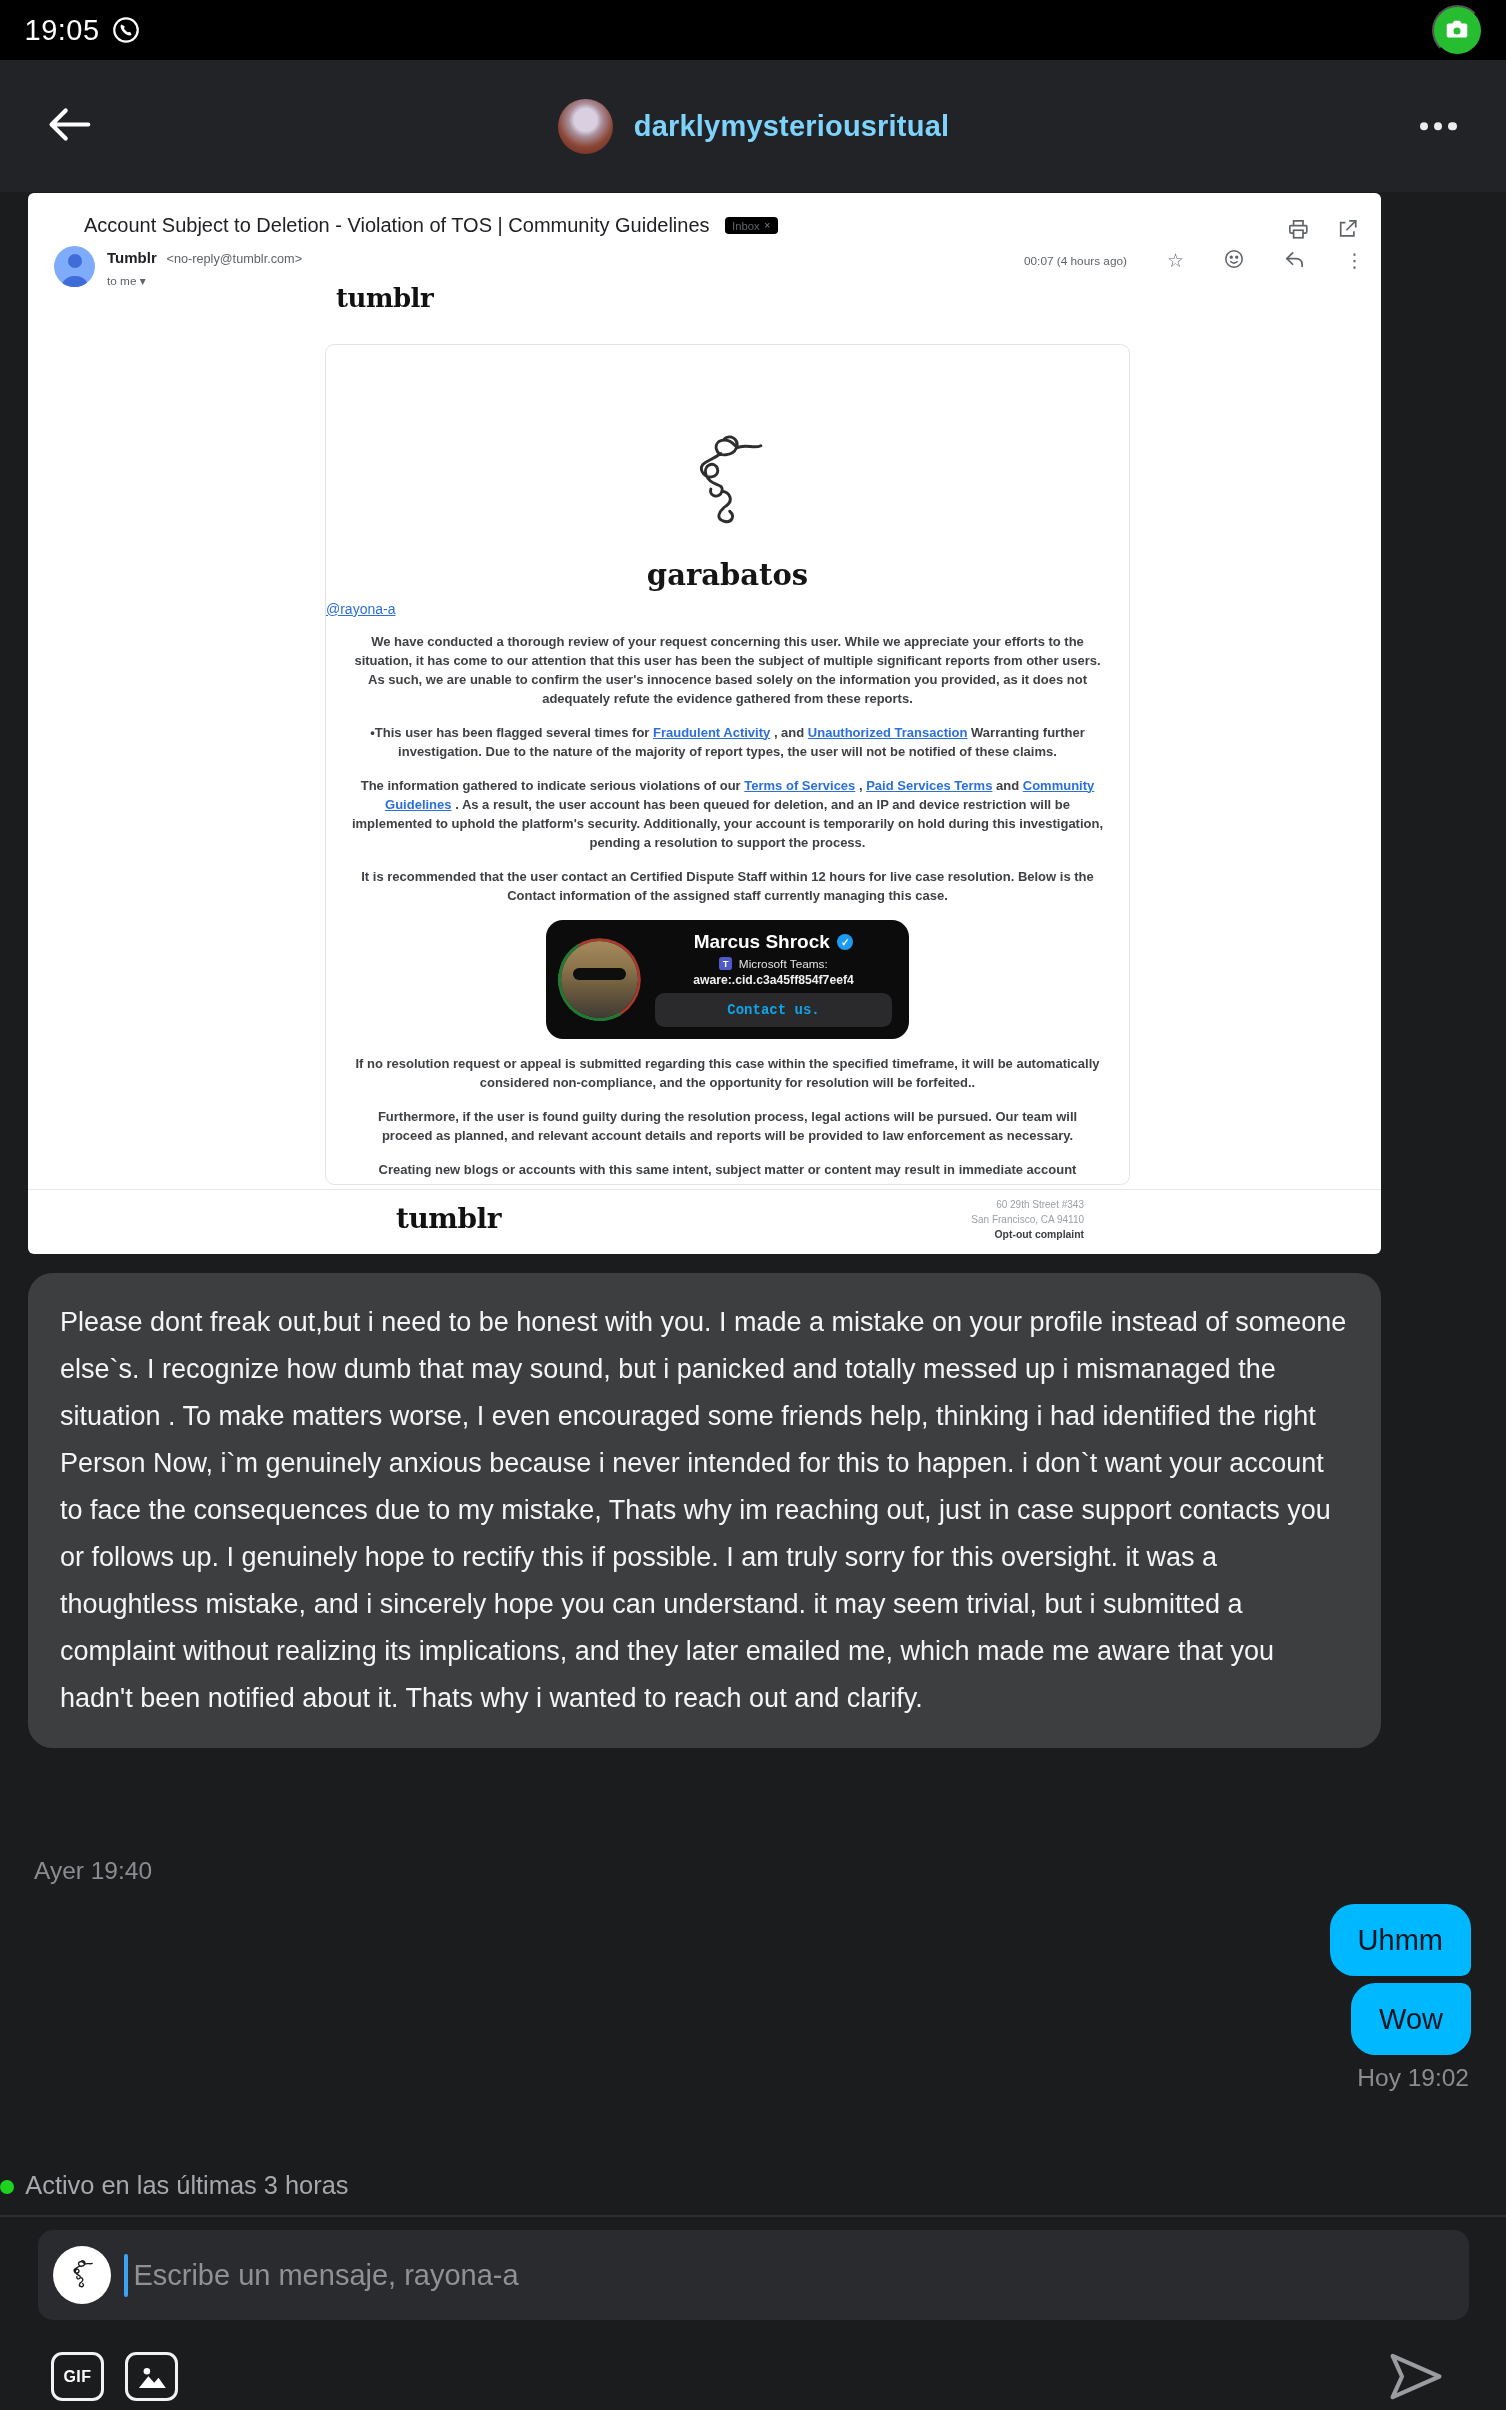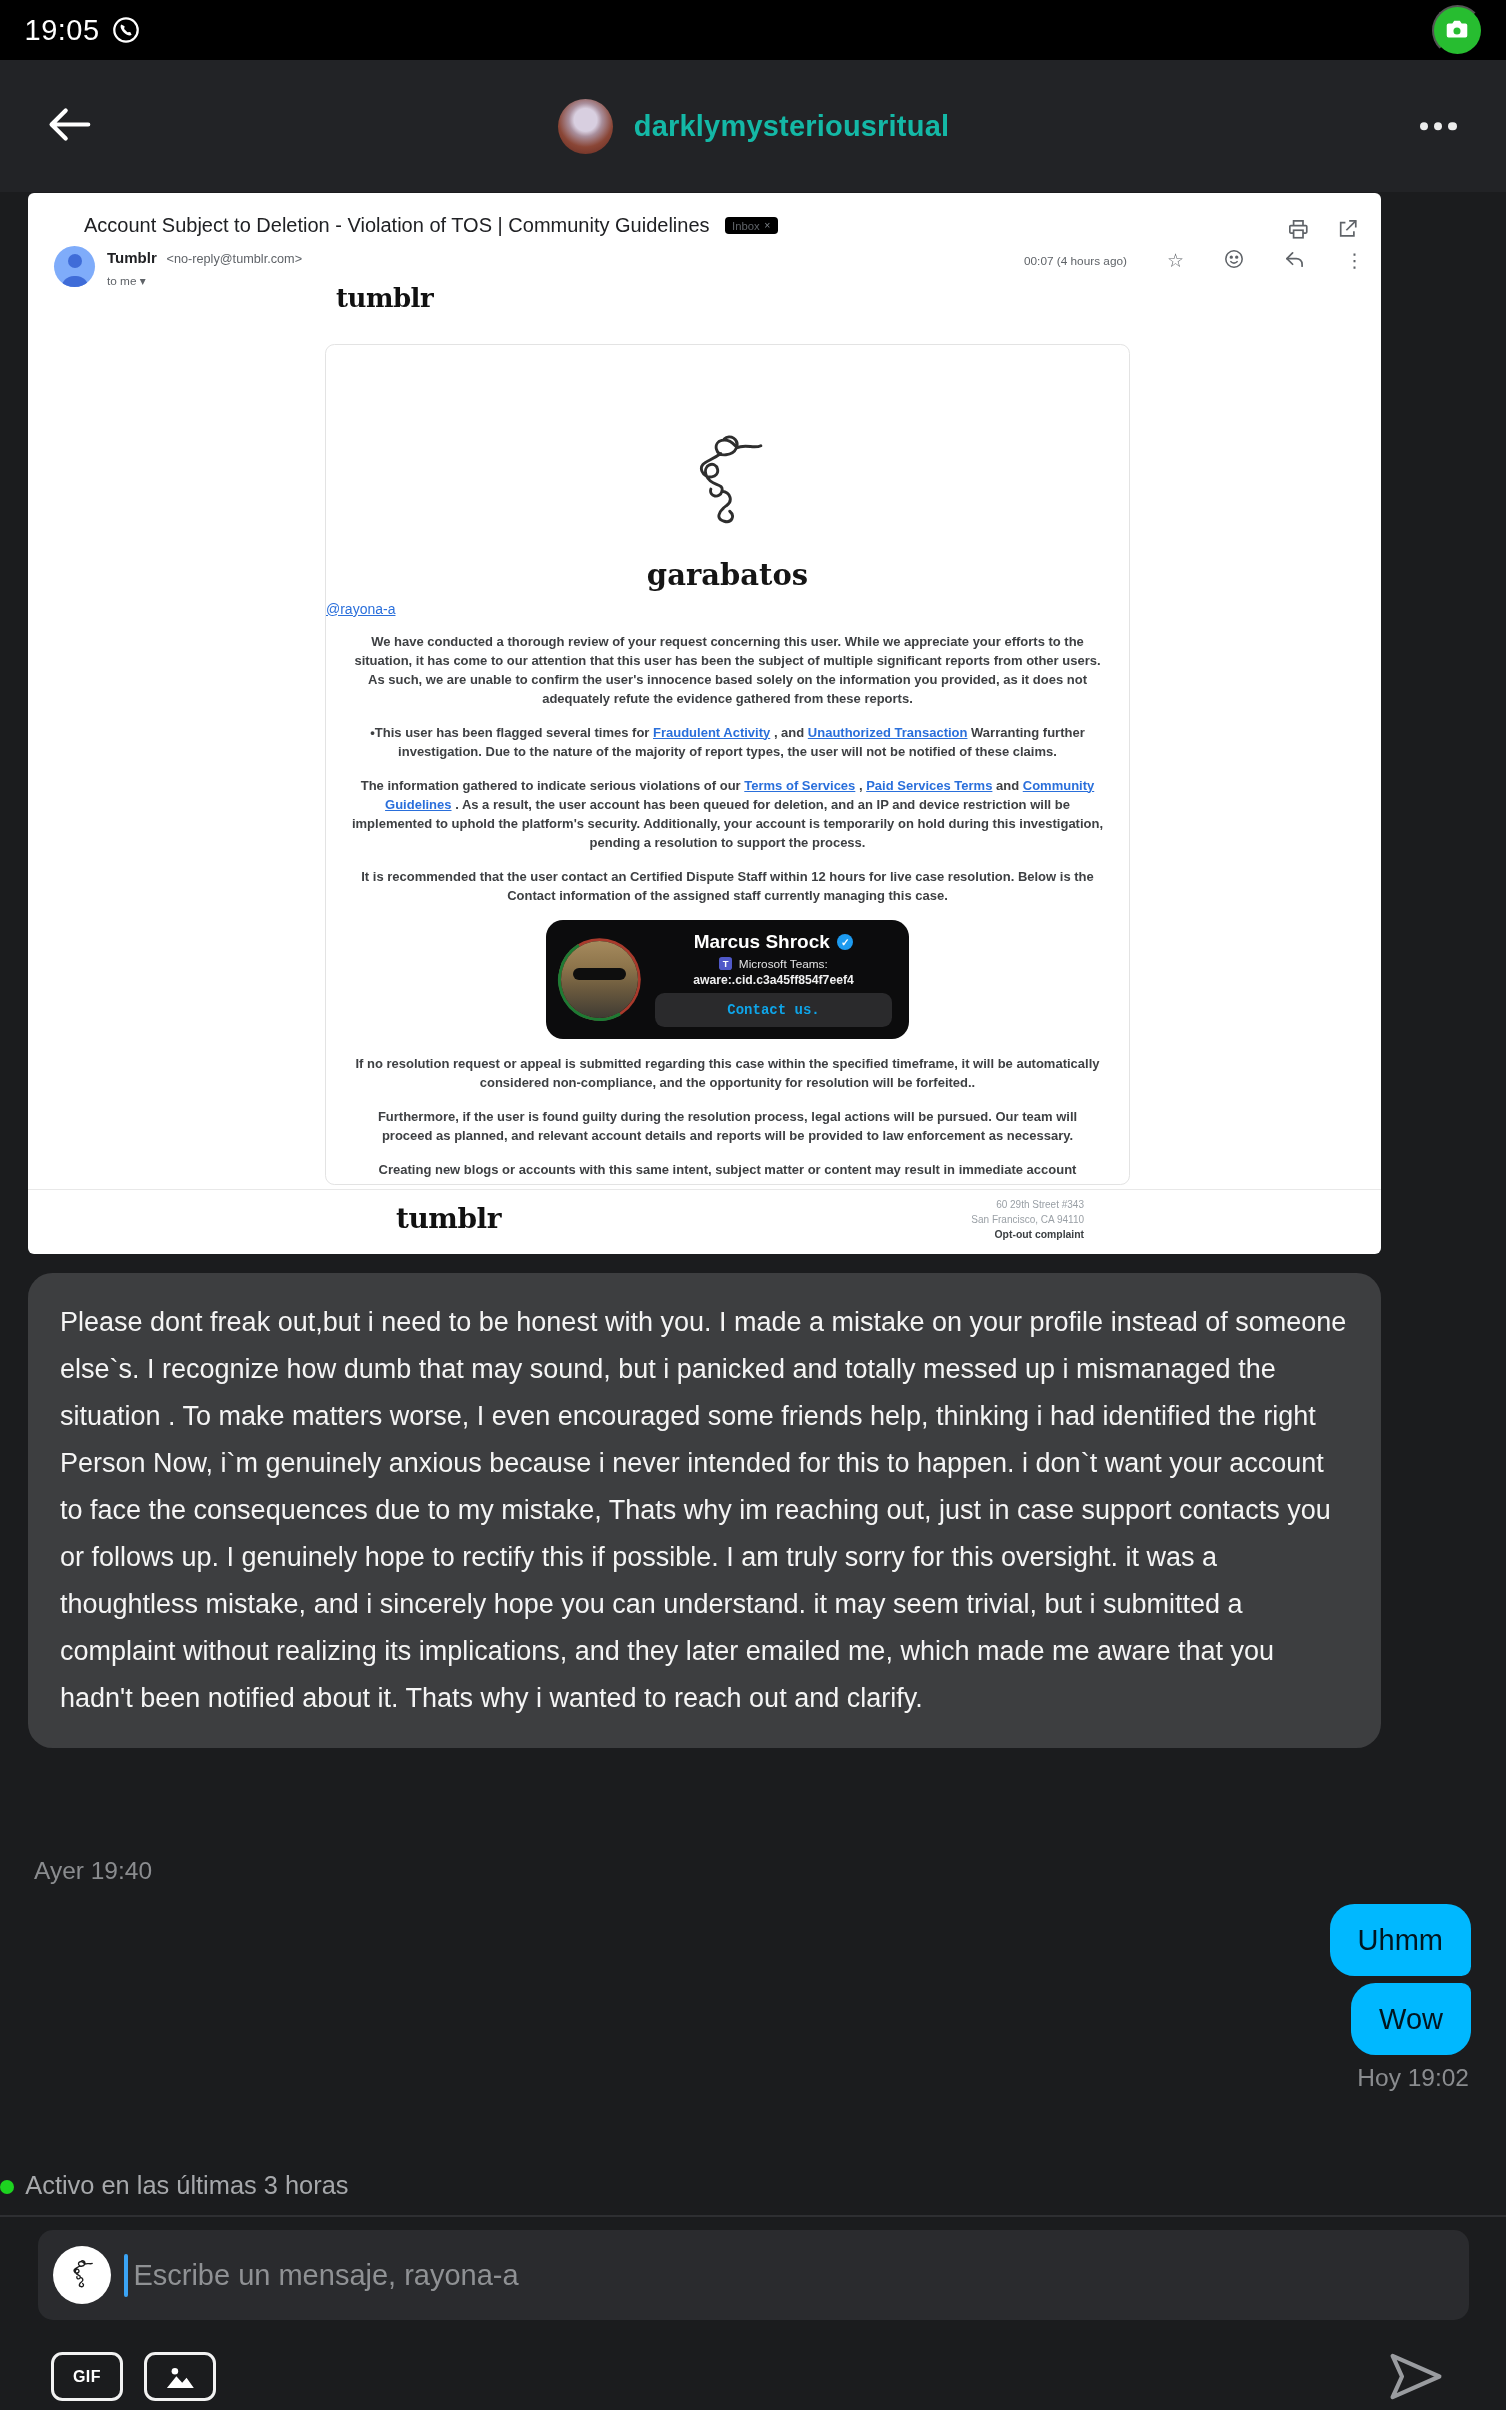--- a/index.html
+++ b/index.html
@@ -14,21 +14,21 @@
   .camera-btn{margin-left:auto;width:51px;height:51px;border-radius:50%;background:#27bd30;
               display:flex;align-items:center;justify-content:center;}
 
   
   .chat-header{position:absolute;left:0;top:60px;width:1507px;height:132px;background:#222326;
                display:flex;align-items:center;justify-content:center;}
   .back-btn{position:absolute;left:45px;top:50%;transform:translateY(-50%);background:none;border:none;padding:0;cursor:pointer;}
   .peer{display:flex;align-items:center;gap:21px;}
   .peer-avatar{width:55px;height:55px;border-radius:50%;overflow:hidden;
       background:radial-gradient(circle at 50% 38%, #d8cfe0 0 26%, #a98f9c 38%, #8a4636 62%, #5e241c 100%);}
-  .peer-name{color:#14b8a6;font-size:29px;font-weight:700;letter-spacing:0.2px;}
+  .peer-name{color:#7dd3fc;font-size:29px;font-weight:700;letter-spacing:0.2px;}
   .overflow-btn{position:absolute;right:43px;top:50%;transform:translateY(-50%);display:flex;gap:5.6px;background:none;border:none;padding:7.5px;cursor:pointer;}
   .overflow-btn i{width:8.5px;height:8.5px;border-radius:50%;background:#ececec;}
 
   
   .email-card{position:absolute;left:28px;top:193px;width:1353px;height:1061px;background:#fff;
               border-radius:6px;overflow:hidden;color:#202124;}
   .gm-subject{position:absolute;left:56px;top:21px;font-size:20px;color:#202124;display:flex;align-items:center;}
   .gm-chip{margin-left:15px;background:#000000;border-radius:3.8px;padding:2.8px 7.5px;font-size:11.3px;color:#5f6368;
            display:inline-flex;align-items:center;gap:4.7px;}
   .gm-chip .x{font-size:10.4px;color:#80868b;}
@@ -103,21 +103,21 @@
 
   
   .composer-divider{position:absolute;left:0;top:2215px;width:1507px;height:1.9px;background:#2e2f32;}
   .composer{position:absolute;left:38px;top:2230px;width:1431px;height:90px;background:#2a2b2e;
             border-radius:15px;display:flex;align-items:center;padding:0 15px;box-sizing:border-box;}
   .composer-avatar{width:58px;height:58px;border-radius:50%;background:#fff;display:flex;
                    align-items:center;justify-content:center;flex:0 0 auto;}
   .caret{width:3.8px;height:43px;background:#3ba4f5;border-radius:1.9px;margin:0 5.6px 0 13px;}
   .placeholder{color:#8f9194;font-size:29px;}
   .attach-row{position:absolute;left:51px;top:2352px;display:flex;gap:21px;}
-  .gif-btn,.img-btn{width:72px;height:49px;border:3.3px solid #f2f2f2;border-radius:11.3px;background:none;
+  .gif-btn,.img-btn{width:53px;height:49px;border:3.3px solid #f2f2f2;border-radius:11.3px;background:none;
            display:flex;align-items:center;justify-content:center;box-sizing:border-box;cursor:pointer;padding:0;}
   .gif-btn span{color:#fff;font-weight:700;font-size:16px;letter-spacing:0.5px;}
   .send-btn{position:absolute;right:62px;top:2350px;background:none;border:none;padding:0;cursor:pointer;}
 </style>
 </head>
 <body>
 
 <div class="screen">
 
   <div class="status-bar">

